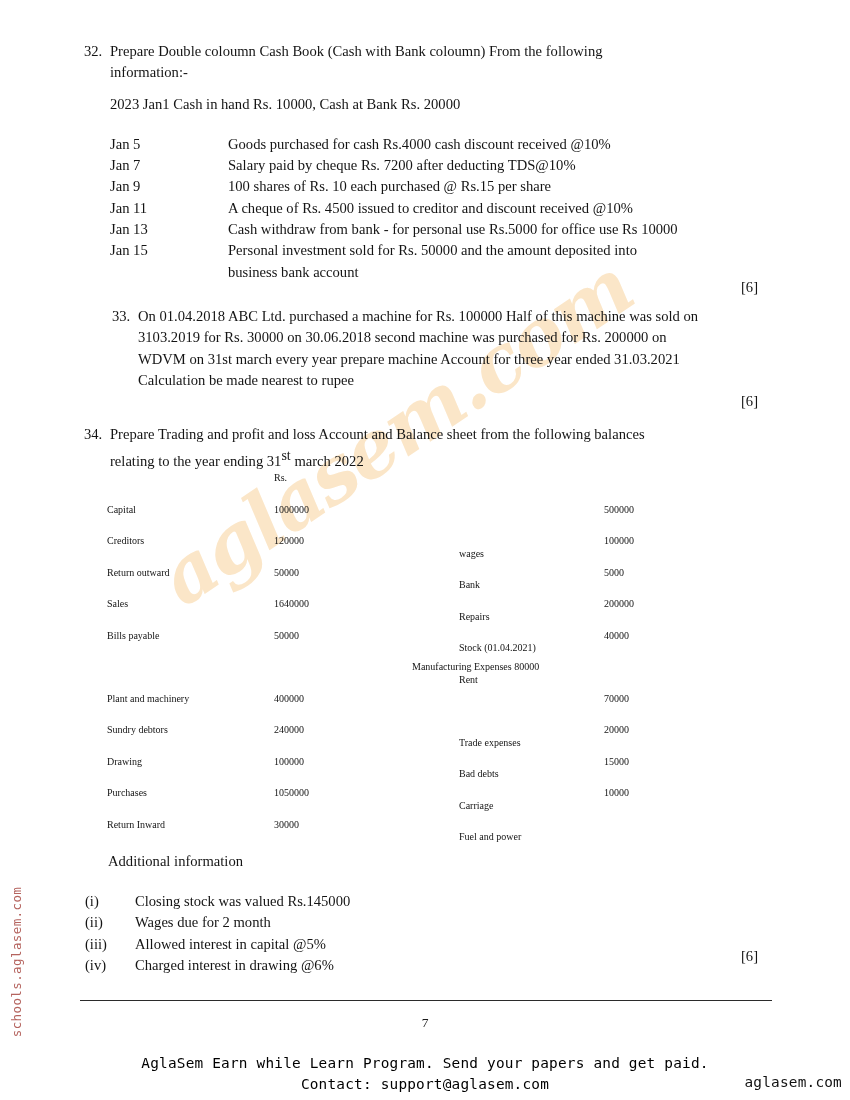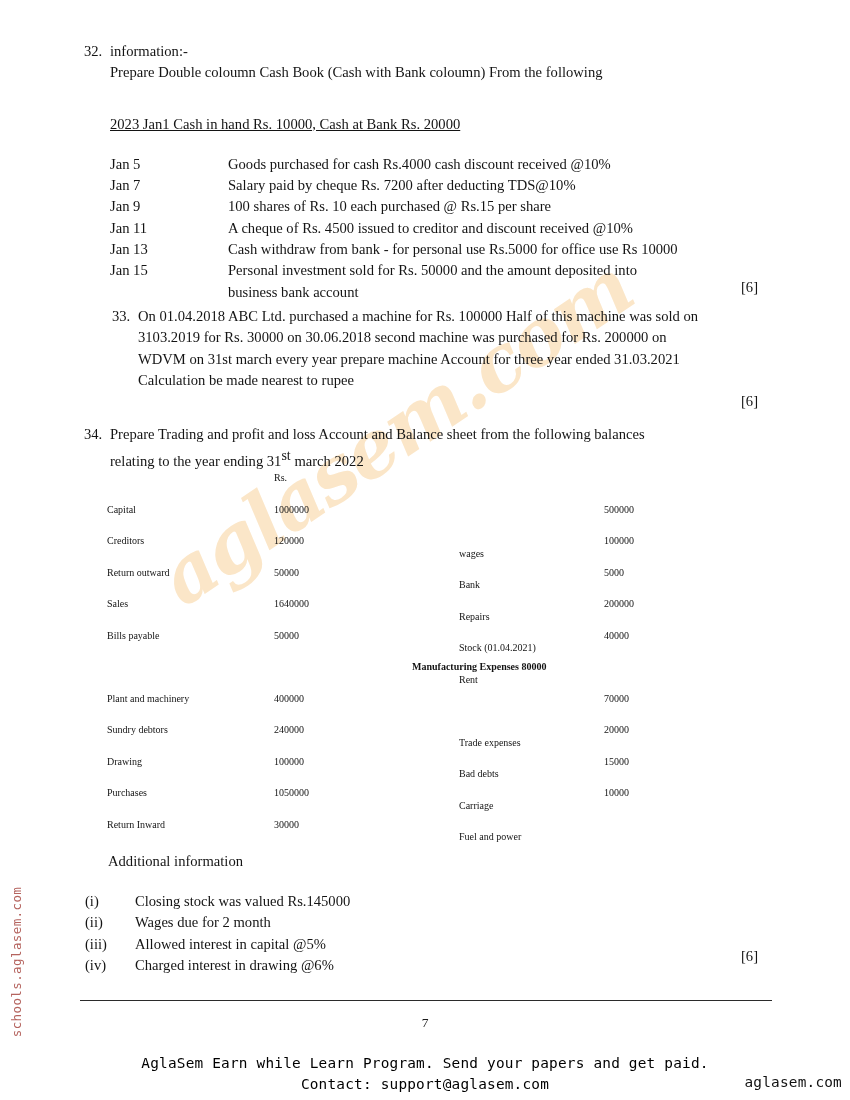--- a/index.html
+++ b/index.html
@@ -92,21 +92,21 @@
     top: 0;
     width: 26px;
     text-align: left;
   }
   .q-body {
     margin-left: 26px;
   }
 
   
   #q32 { left: 84px; top: 41px; width: 680px; }
-  #q32 .sub-line { margin-left: 26px; margin-top: 30px; text-decoration: underline; }
+  #q32 .sub-line { margin-left: 26px; margin-top: 10px; }
 
   .jan-table {
     margin-left: 26px;
     margin-top: 19px;
     border-collapse: collapse;
   }
   .jan-table td {
     padding: 0;
     vertical-align: top;
     font-size: 14.6px;
@@ -167,21 +167,20 @@
     white-space: nowrap;
   }
   .rs-head {
     position: absolute;
     left: 190px;
     top: 0;
   }
   .mfg-row {
     position: relative;
     height: 31.5px;
-    font-weight: bold;
   }
   .mfg-text {
     position: absolute;
     left: 328px;
     top: 0;
     white-space: nowrap;
   }
 
   
   #addl {
@@ -263,22 +262,22 @@
   </div>
 
   <div id="side-brand">
     <div class="vtext">schools.aglasem.com</div>
   </div>
 
   <div id="content">
 
     <div class="q-block" id="q32">
       <span class="q-num">32.</span>
+      <div class="q-body">Prepare Double coloumn Cash Book (Cash with Bank coloumn) From the following</div>
       <div class="q-body">information:-</div>
-      <div class="q-body">Prepare Double coloumn Cash Book (Cash with Bank coloumn) From the following</div>
       <div class="sub-line">2023 Jan1 Cash in hand Rs. 10000, Cash at Bank Rs. 20000</div>
       <table class="jan-table">
         <tbody>
           <tr>
             <td class="jan-date">Jan 5</td>
             <td class="jan-desc">Goods purchased for cash Rs.4000 cash discount received @10%</td>
           </tr>
           <tr>
             <td class="jan-date">Jan 7</td>
             <td class="jan-desc">Salary paid by cheque Rs. 7200 after deducting TDS@10%</td>

